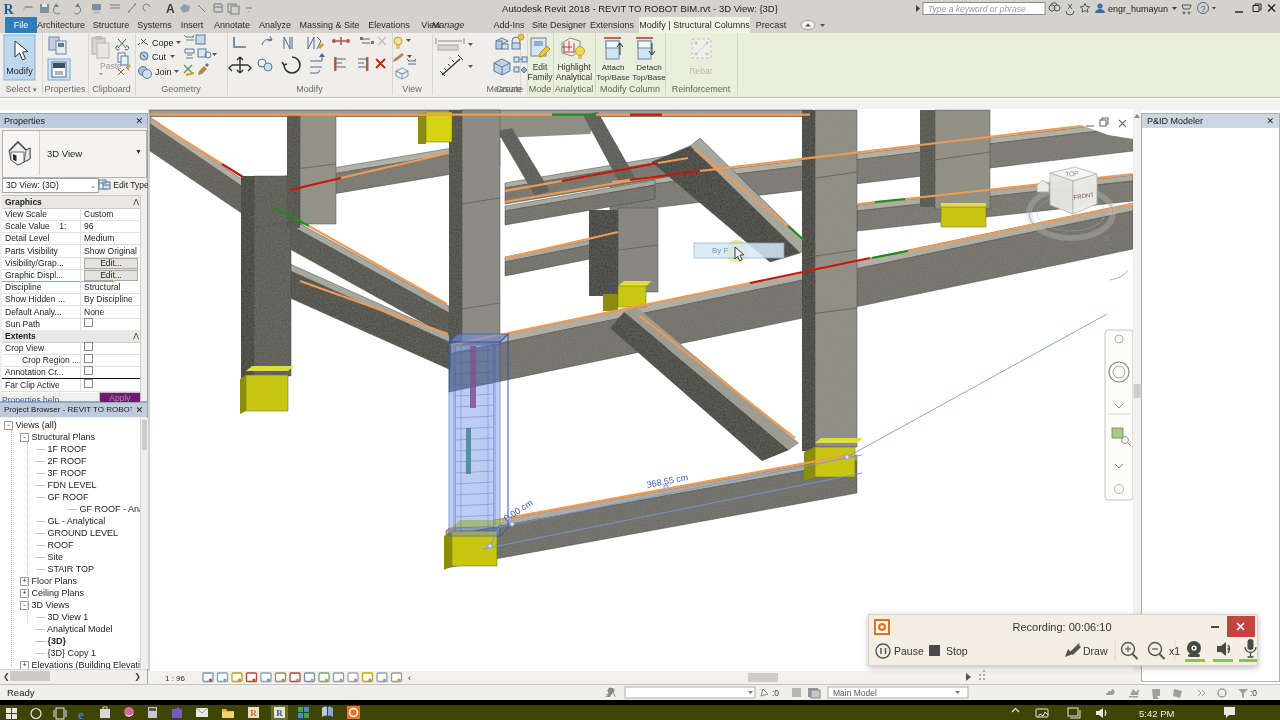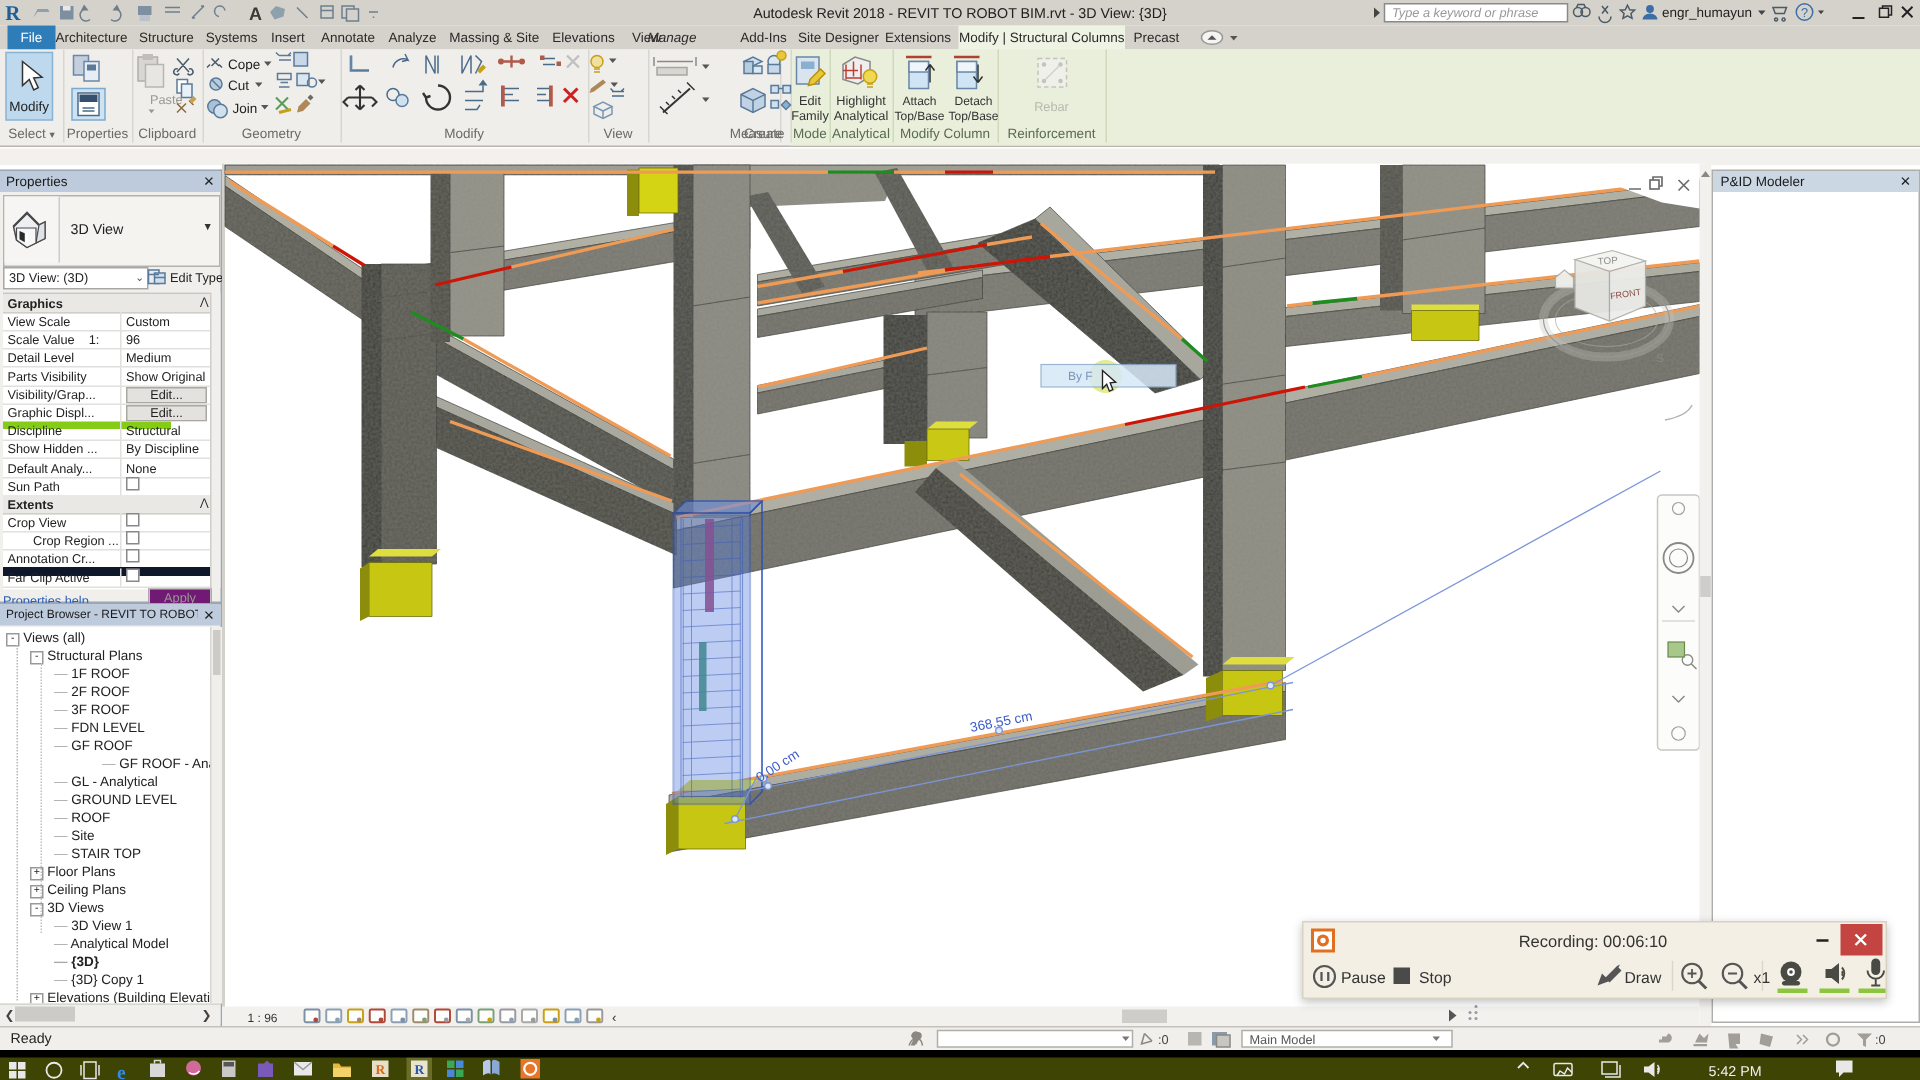--- a/index.html
+++ b/index.html
@@ -346,21 +346,21 @@
         <span style="position:absolute;left:78px;border-left:1px solid #e2e0dc;padding-left:3px;width:57px;overflow:hidden;white-space:nowrap;">Medium</span>
       </div>
       <div style="position:absolute;left:0;top:48.599999999999994px;width:138px;height:12px;border-bottom:1px solid #e2e0dc;line-height:12px;">
         <span style="position:absolute;left:3px;width:72px;overflow:hidden;white-space:nowrap;">Parts Visibility</span>
         <span style="position:absolute;left:78px;border-left:1px solid #e2e0dc;padding-left:3px;width:57px;overflow:hidden;white-space:nowrap;">Show Original</span>
       </div>
       <div style="position:absolute;left:0;top:60.8px;width:138px;height:12px;border-bottom:1px solid #e2e0dc;line-height:12px;">
         <span style="position:absolute;left:3px;width:72px;overflow:hidden;white-space:nowrap;">Visibility/Grap...</span>
         <span style="position:absolute;left:78px;border-left:1px solid #e2e0dc;padding-left:3px;width:57px;overflow:hidden;white-space:nowrap;"><span style="display:inline-block;width:52px;height:9px;background:#e4e2de;border:1px solid #aaa8a2;text-align:center;line-height:9px;">Edit...</span></span>
       </div>
-      <div style="position:absolute;left:0;top:73px;width:112px;height:12px;border-bottom:5px solid #84cc16;line-height:12px;">
+      <div style="position:absolute;left:0;top:73px;width:112px;height:12px;border-bottom:1px solid #84cc16;line-height:12px;">
         <span style="position:absolute;left:3px;width:72px;overflow:hidden;white-space:nowrap;">Graphic Displ...</span>
         <span style="position:absolute;left:78px;border-left:1px solid #e2e0dc;padding-left:3px;width:57px;overflow:hidden;white-space:nowrap;"><span style="display:inline-block;width:52px;height:9px;background:#e4e2de;border:1px solid #aaa8a2;text-align:center;line-height:9px;">Edit...</span></span>
       </div>
       <div style="position:absolute;left:0;top:85.2px;width:138px;height:12px;border-bottom:1px solid #e2e0dc;line-height:12px;">
         <span style="position:absolute;left:3px;width:72px;overflow:hidden;white-space:nowrap;">Discipline</span>
         <span style="position:absolute;left:78px;border-left:1px solid #e2e0dc;padding-left:3px;width:57px;overflow:hidden;white-space:nowrap;">Structural</span>
       </div>
       <div style="position:absolute;left:0;top:97.4px;width:138px;height:12px;border-bottom:1px solid #e2e0dc;line-height:12px;">
         <span style="position:absolute;left:3px;width:72px;overflow:hidden;white-space:nowrap;">Show Hidden ...</span>
         <span style="position:absolute;left:78px;border-left:1px solid #e2e0dc;padding-left:3px;width:57px;overflow:hidden;white-space:nowrap;">By Discipline</span>
@@ -375,21 +375,21 @@
       </div>
       <div style="position:absolute;left:0;top:134px;width:138px;height:12px;background:#e9e8e5;border-bottom:1px solid #d0cec9;font-weight:bold;padding-left:3px;line-height:12px;">Extents<span style="position:absolute;right:4px;font-weight:normal;font-size:7px;">⋀</span></div>
       <div style="position:absolute;left:0;top:146px;width:138px;height:12px;border-bottom:1px solid #e2e0dc;line-height:12px;">
         <span style="position:absolute;left:3px;width:72px;overflow:hidden;white-space:nowrap;">Crop View</span>
         <span style="position:absolute;left:78px;border-left:1px solid #e2e0dc;padding-left:3px;width:57px;overflow:hidden;white-space:nowrap;"><span style="display:inline-block;width:7px;height:7px;background:#fff;border:1px solid #888;"></span></span>
       </div>
       <div style="position:absolute;left:0;top:158.2px;width:138px;height:12px;border-bottom:1px solid #e2e0dc;line-height:12px;">
         <span style="position:absolute;left:20px;width:72px;overflow:hidden;white-space:nowrap;">Crop Region ...</span>
         <span style="position:absolute;left:78px;border-left:1px solid #e2e0dc;padding-left:3px;width:57px;overflow:hidden;white-space:nowrap;"><span style="display:inline-block;width:7px;height:7px;background:#fff;border:1px solid #888;"></span></span>
       </div>
-      <div style="position:absolute;left:0;top:170.39999999999998px;width:138px;height:12px;border-bottom:6px solid #0f172a;line-height:12px;">
+      <div style="position:absolute;left:0;top:170.39999999999998px;width:138px;height:12px;border-bottom:1px solid #0f172a;line-height:12px;">
         <span style="position:absolute;left:3px;width:72px;overflow:hidden;white-space:nowrap;">Annotation Cr...</span>
         <span style="position:absolute;left:78px;border-left:1px solid #e2e0dc;padding-left:3px;width:57px;overflow:hidden;white-space:nowrap;"><span style="display:inline-block;width:7px;height:7px;background:#fff;border:1px solid #888;"></span></span>
       </div>
       <div style="position:absolute;left:0;top:182.59999999999997px;width:138px;height:12px;border-bottom:1px solid #e2e0dc;line-height:12px;">
         <span style="position:absolute;left:3px;width:72px;overflow:hidden;white-space:nowrap;">Far Clip Active</span>
         <span style="position:absolute;left:78px;border-left:1px solid #e2e0dc;padding-left:3px;width:57px;overflow:hidden;white-space:nowrap;"><span style="display:inline-block;width:7px;height:7px;background:#fff;border:1px solid #888;"></span></span>
       </div>
     </div>
   <div style="position:absolute;left:140px;top:81px;width:6px;height:197px;background:#f0efec;border-left:1px solid #d0cec9;"></div>
   <div style="position:absolute;left:2px;top:281px;font-size:8.5px;color:#2a5db0;text-decoration:underline;">Properties help</div>

